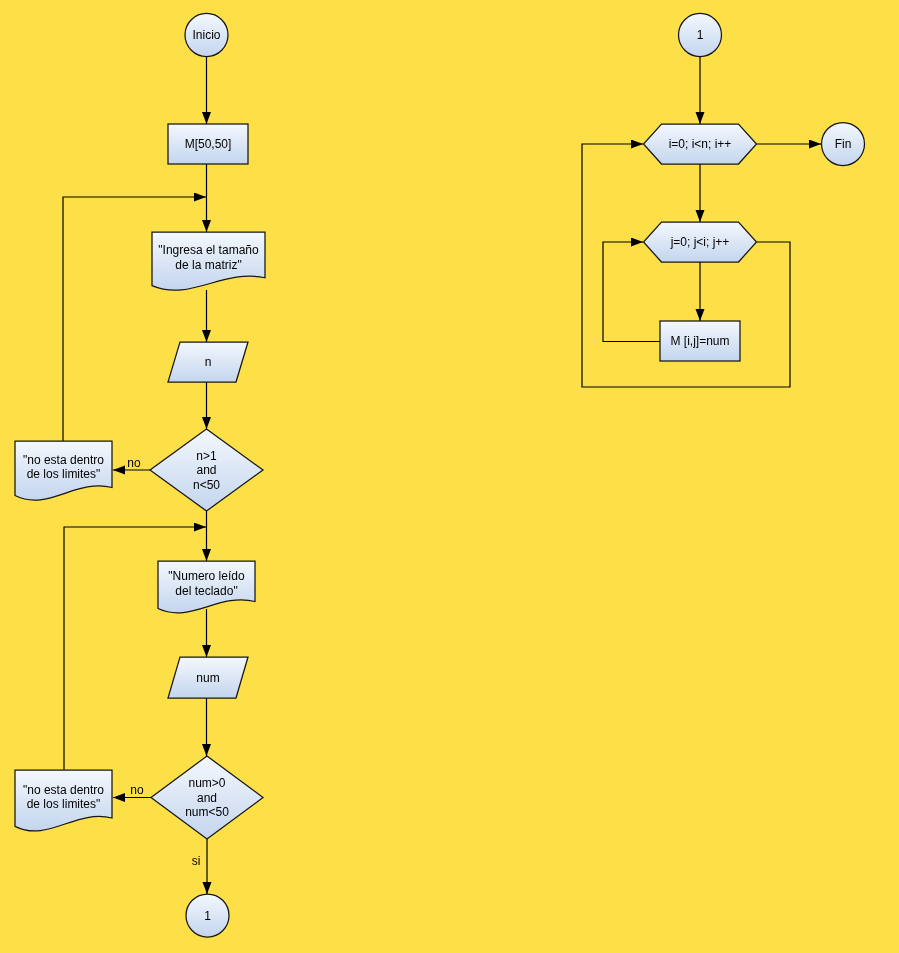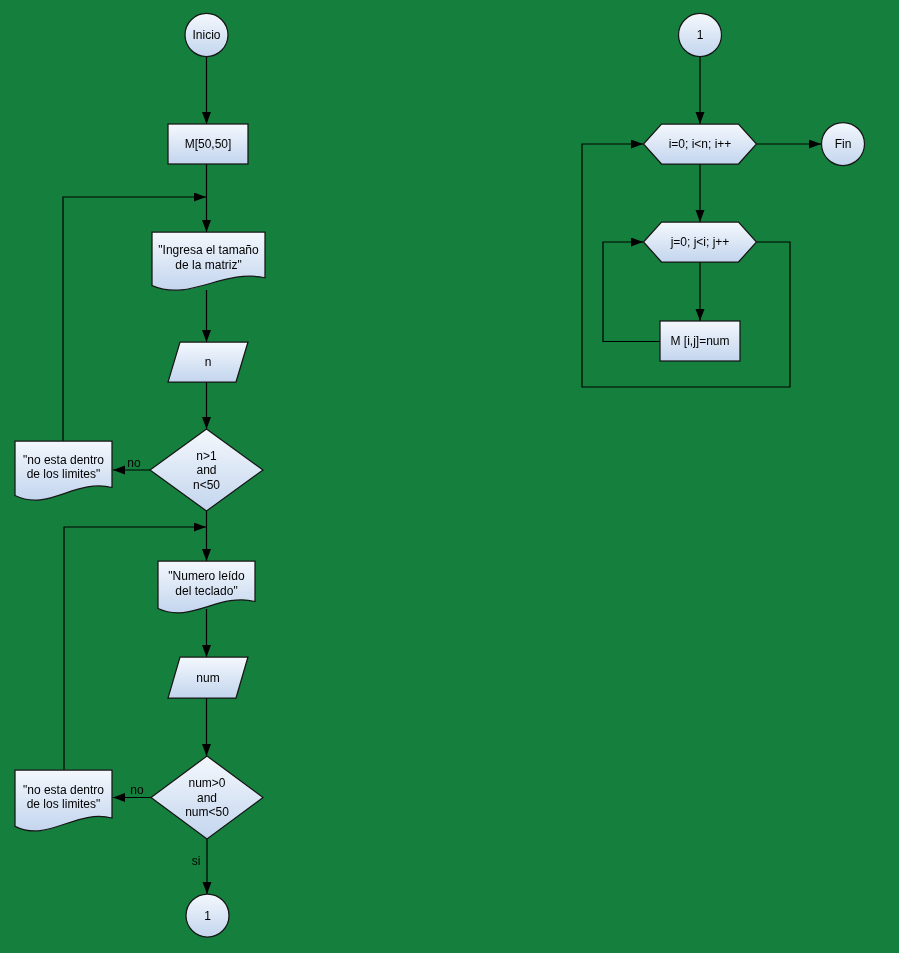--- a/index.html
+++ b/index.html
@@ -5,21 +5,21 @@
   html, body {
     margin: 0;
     padding: 0;
     background: #ffffff;
     font-family: "Liberation Sans", sans-serif;
   }
   .stage {
     position: relative;
     width: 899px;
     height: 953px;
-    background: #15803d;
+    background: #fde047;
     overflow: hidden;
   }
   svg { display: block; }
   .node-shape {
     stroke: #161616;
     stroke-width: 1.25;
     fill: url(#nodeGrad);
   }
   .flow-line {
     stroke: #000000;

